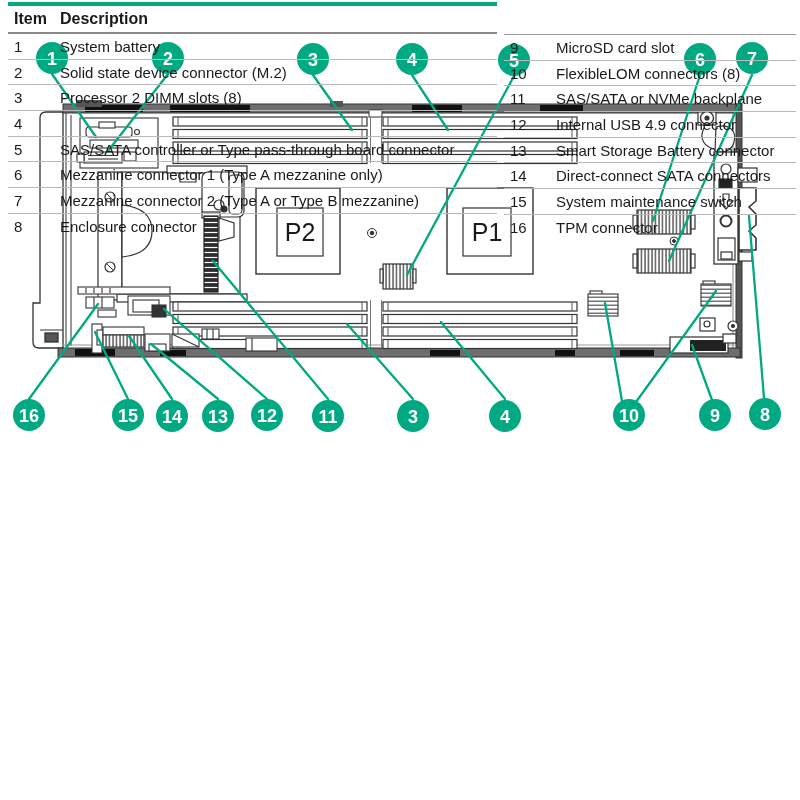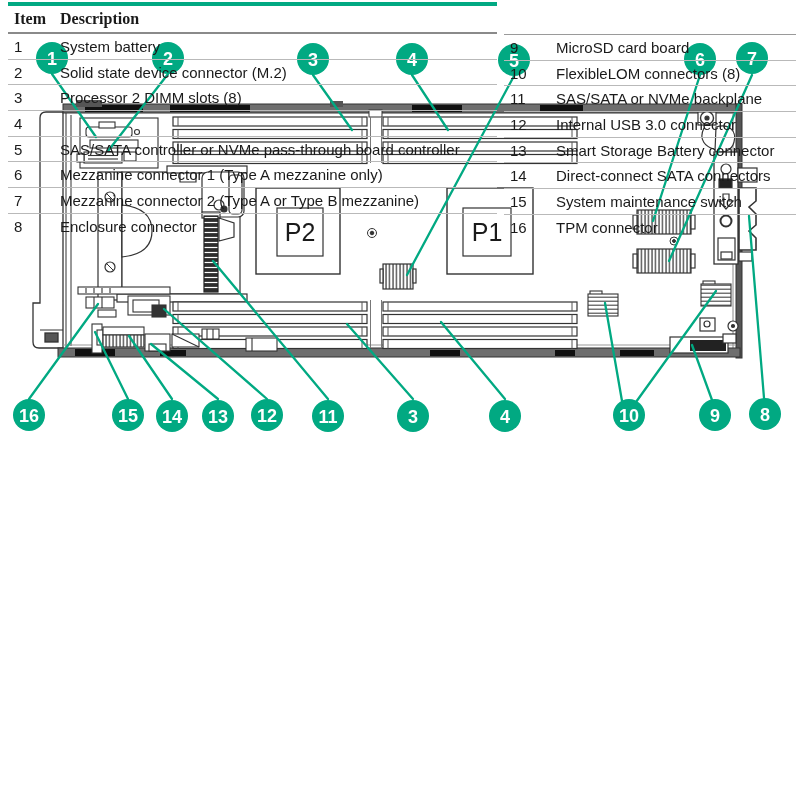--- a/index.html
+++ b/index.html
@@ -7,21 +7,21 @@
          font-family:"Liberation Sans",sans-serif;color:#1a1a1a;}
   .diagram-svg{position:absolute;left:0;top:0;}
   svg text{font-family:"Liberation Sans",sans-serif;}
   .callout-num{fill:#fff;font-size:18px;font-weight:bold;text-anchor:middle;}
   .cpu-label{fill:#1a1a1a;font-size:25px;text-anchor:middle;}
   
   .tbl{position:absolute;left:0;top:512;width:800px;}
   .green-bar{position:absolute;left:8px;top:2px;width:489px;height:4px;background:#01A982;}
   .thead{display:flex;margin-left:8px;width:489px;height:26px;margin-top:6px;
          align-items:center;font-size:16px;font-weight:bold;
-         border-bottom:2px solid #8a8a8a;font-family:Liberation Serif, serif;}
+         border-bottom:2px solid #8a8a8a;}
   .thead .num{width:46px;padding-left:6px;}
   .cols{display:flex;align-items:flex-start;}
   .col{font-size:15px;}
   .col.left{width:489px;margin-left:8px;}
   .col.right{width:292px;margin-left:7px;border-top:1px solid #9a9a9a;}
   .row{display:flex;align-items:center;height:24.7px;border-bottom:1px solid #b9b9b9;}
   .row:last-child{border-bottom:none;}
   .row .num{width:46px;padding-left:6px;flex:none;}
   .row .desc{white-space:nowrap;}
 </style>
@@ -371,51 +371,51 @@
           </div>
       <div class="row">
             <span class="num">3</span>
             <span class="desc">Processor 2 DIMM slots (8)</span>
           </div>
       <div class="row">
             <span class="num">4</span>
           </div>
       <div class="row">
             <span class="num">5</span>
-            <span class="desc">SAS/SATA controller or NVMe pass-through board controller</span>
+            <span class="desc">SAS/SATA controller or Type pass-through board connector</span>
           </div>
       <div class="row">
             <span class="num">6</span>
             <span class="desc">Mezzanine connector 1 (Type A mezzanine only)</span>
           </div>
       <div class="row">
             <span class="num">7</span>
             <span class="desc">Mezzanine connector 2 (Type A or Type B mezzanine)</span>
           </div>
       <div class="row">
             <span class="num">8</span>
             <span class="desc">Enclosure connector</span>
           </div>
     </div>
     <div class="col right">
       <div class="row">
             <span class="num">9</span>
-            <span class="desc">MicroSD card board</span>
+            <span class="desc">MicroSD card slot</span>
           </div>
       <div class="row">
             <span class="num">10</span>
             <span class="desc">FlexibleLOM connectors (8)</span>
           </div>
       <div class="row">
             <span class="num">11</span>
             <span class="desc">SAS/SATA or NVMe backplane</span>
           </div>
       <div class="row">
             <span class="num">12</span>
-            <span class="desc">Internal USB 3.0 connector</span>
+            <span class="desc">Internal USB 4.9 connector</span>
           </div>
       <div class="row">
             <span class="num">13</span>
             <span class="desc">Smart Storage Battery connector</span>
           </div>
       <div class="row">
             <span class="num">14</span>
             <span class="desc">Direct-connect SATA connectors</span>
           </div>
       <div class="row">

